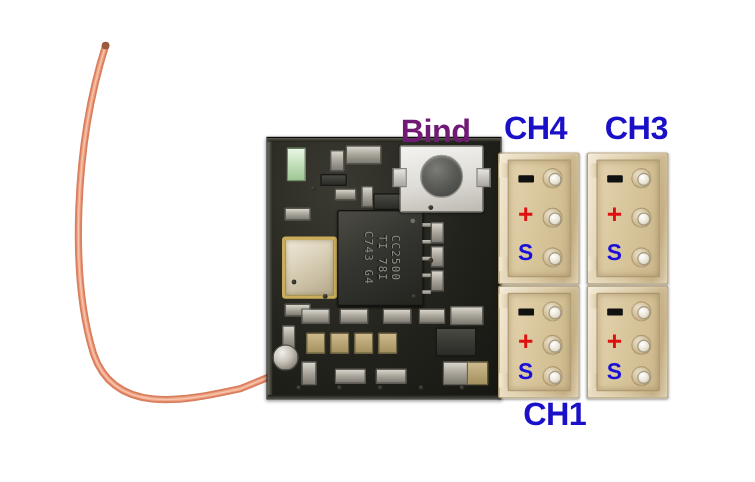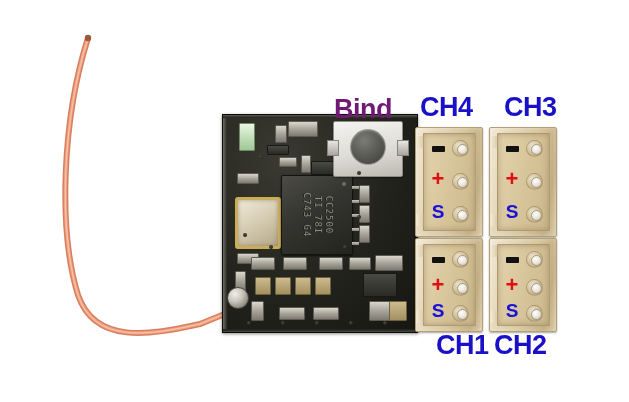--- a/index.html
+++ b/index.html
@@ -386,15 +386,14 @@
     <div class="conn-pin" style="left:41px; top:70px;"></div>
     <div class="mark-minus" style="left:16px; top:18px;"></div>
     <div class="mark-plus" style="left:13px; top:37px;">+</div>
     <div class="mark-s" style="left:14px; top:63px;">S</div>
   </div>
 
   <div class="label label-bind" id="lbl-bind">Bind</div>
   <div class="label label-ch" id="lbl-ch4">CH4</div>
   <div class="label label-ch" id="lbl-ch3">CH3</div>
   <div class="label label-ch" id="lbl-ch1">CH1</div>
-  <div class="label label-ch" id="lbl-ch2">CH2</div>
 
 </div>
 
 </body></html>

